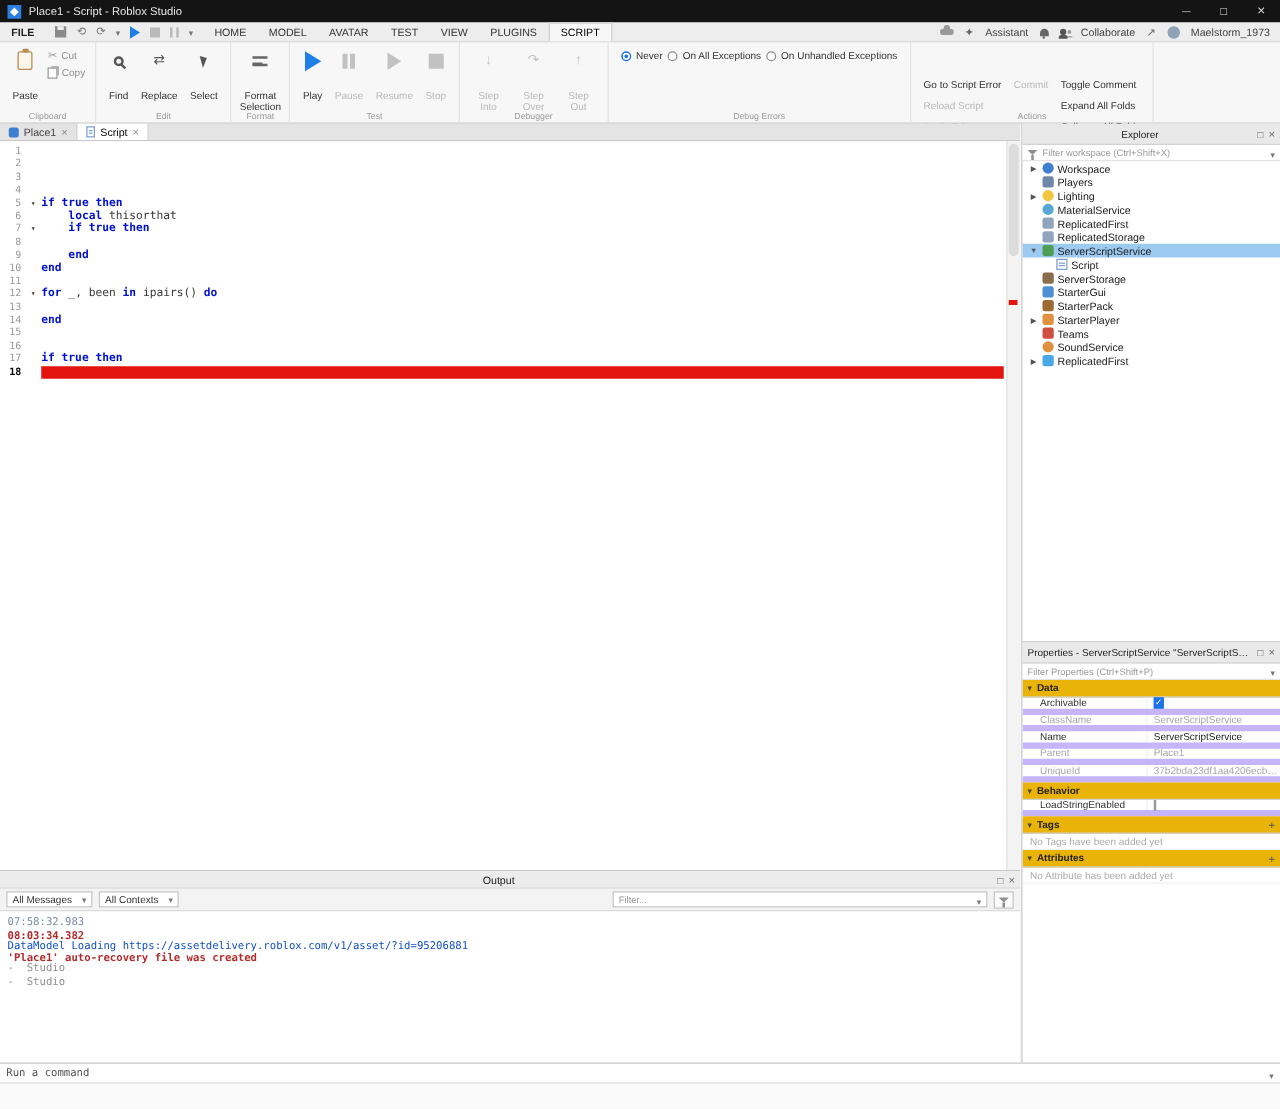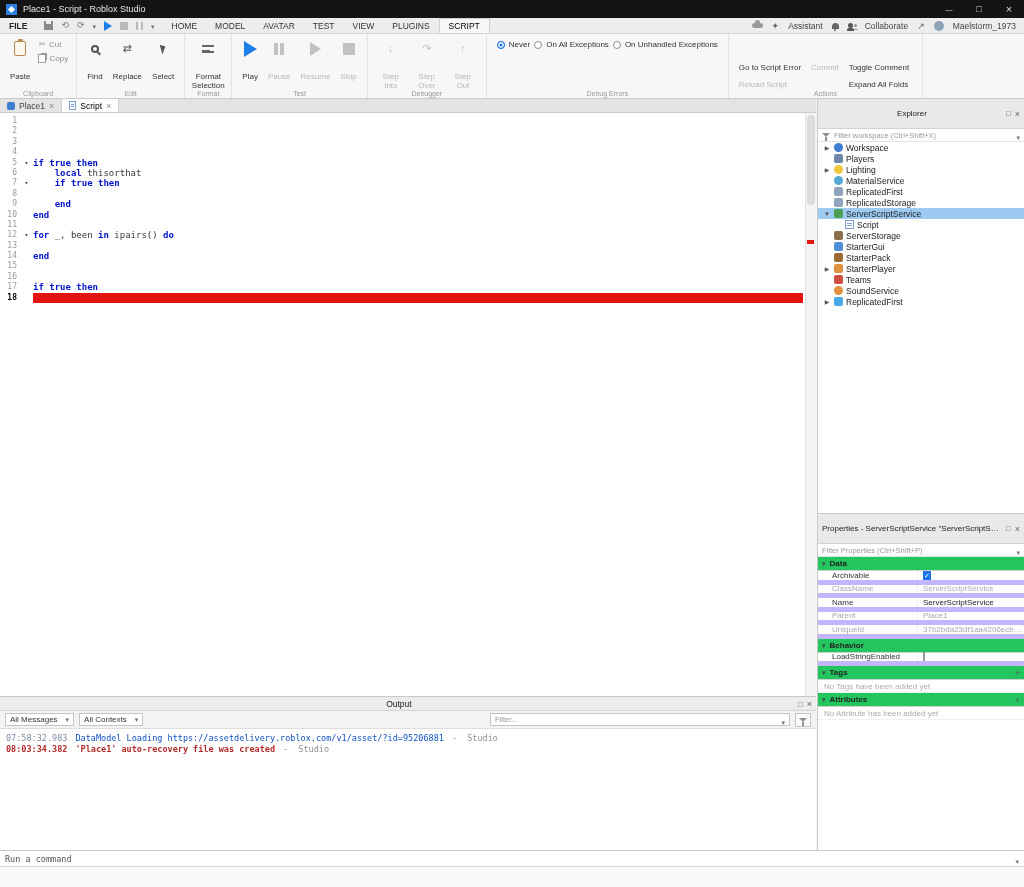--- a/index.html
+++ b/index.html
@@ -98,21 +98,21 @@
   .ecode { white-space:pre; flex:1; }
   .kw { color:#0011cc; font-weight:bold; }
   .pl { color:#3a3a3a; }
   .err-ecode { flex:1; height:9.5px; background:#e31410; margin-right:13px; }
   #escroll { position:absolute; top:0; right:0; bottom:0; width:11px; background:#f3f3f3; border-left:1px solid #e2e2e2; }
   #ethumb { position:absolute; top:2px; right:1px; width:8px; height:90px; background:#dcdcdc; border-radius:4px; }
   #emark { position:absolute; top:127px; right:2px; width:7px; height:4px; background:#e31410; }
 
   
   #rightcol { top:99px; left:817px; width:207px; height:751px; background:#fff; border-left:1px solid #c8c8c8; }
-  .panel-h { height:30px; background:#e9e9e9; border-bottom:1px solid #d2d2d2; display:flex; align-items:center; font-size:8px; color:#222; padding:0 4px; gap:4px; }
+  .panel-h { height:17px; background:#e9e9e9; border-bottom:1px solid #d2d2d2; display:flex; align-items:center; font-size:8px; color:#222; padding:0 4px; gap:4px; }
   .ph-title { flex:1; overflow:hidden; white-space:nowrap; text-overflow:ellipsis; }
   .ph-title.center { text-align:center; }
   .i-float::before { content:"□"; color:#666; font-size:8px; }
   .i-close::before { content:"×"; color:#666; font-size:9px; }
   .pfilter { height:13px; border-bottom:1px solid #e4e4e4; background:#fff; display:flex; align-items:center; gap:4px; padding:0 4px; }
   .funnel { width:0; height:0; border-left:4px solid transparent; border-right:4px solid transparent; border-top:4px solid #8f8f8f; position:relative; flex:none; }
   .funnel::after { content:""; position:absolute; top:0; left:-1px; width:2px; height:4px; background:#8f8f8f; }
   .flt-input { border:0; outline:0; flex:1; font-size:7.5px; color:#333; background:transparent; font-family:inherit; min-width:0; }
   .flt-input::placeholder { color:#9a9a9a; }
 
@@ -137,42 +137,42 @@
   .i-serverstorage { background:#8a6d4b; }
   .i-startergui { background:#4f8fd6; }
   .i-starterpack { background:#9c6b33; }
   .i-starterplayer { background:#e09140; }
   .i-teams { background:#cf5040; }
   .i-sound { background:#e0913f; border-radius:50%; }
   .i-textchat { background:#49a8e8; }
 
   
   #properties { position:absolute; top:414px; left:0; right:0; bottom:0; overflow:hidden; border-top:1px solid #c8c8c8; }
-  .psec { height:14px; background:#22c55e; border-bottom:1px solid #d0d0d0; display:flex; align-items:center; gap:4px; padding:0 4px; font-size:8px; font-weight:bold; color:#222;text-align:center; }
+  .psec { height:14px; background:#eab308; border-bottom:1px solid #d0d0d0; display:flex; align-items:center; gap:4px; padding:0 4px; font-size:8px; font-weight:bold; color:#222;text-align:center; }
   .psec .secarrow::before { content:"▾"; font-size:7px; color:#444; font-weight:normal; }
   .plus { margin-left:auto; color:#555; font-weight:normal; font-size:9px; }
   .prow { height:13.5px; display:flex; align-items:center; font-size:8px; border-bottom:5px solid #c4b5fd; }
   .pkey { width:100px; flex:none; padding-left:14px; color:#333; overflow:hidden; white-space:nowrap; border-right:1px solid #f0f0f0; align-self:stretch; display:flex; align-items:center; }
   .pkey.muted { color:#a8a8a8; }
   .pval { flex:1; padding-left:5px; color:#222; overflow:hidden; white-space:nowrap; text-overflow:ellipsis; }
   .pval.ro { color:#a8a8a8; }
   .cb { width:9px; height:9px; border:1px solid #9a9a9a; background:#fff; font-size:7px; line-height:8px; text-align:center; color:#fff; }
   .cb.on { background:#1a73e8; border-color:#1a73e8; }
   .cb.on::before { content:"✓"; }
   .pempty { height:13px; display:flex; align-items:center; padding-left:6px; font-size:8px; color:#ababab; border-bottom:1px solid #f0f0f0; }
 
   
   #output { top:696px; left:0; width:816px; height:154px; background:#fff; border-top:1px solid #c8c8c8; }
   .out-h { height:14px; background:#ececec; border-bottom:1px solid #d5d5d5; display:flex; align-items:center; padding:0 4px; gap:4px; font-size:8.5px; }
   .out-toolbar { height:18px; background:#f3f3f3; border-bottom:1px solid #ddd; display:flex; align-items:center; gap:5px; padding:0 5px; }
   .osel { height:13px; border:1px solid #c5c5c5; background:#fff; font-size:8px; color:#333; display:flex; align-items:center; gap:8px; padding:0 4px; }
   .ofilter { margin-left:auto; width:300px; height:13px; border:1px solid #c5c5c5; background:#fff; display:flex; align-items:center; gap:3px; padding:0 4px; }
   .obtn { width:16px; height:14px; border:1px solid #c5c5c5; background:#fbfbfb; display:flex; align-items:center; justify-content:center; }
   .olog { font-family:"DejaVu Sans Mono",monospace; font-size:8.5px; padding:4px 6px; }
-  .olrow { height:10.5px; line-height:10.5px; white-space:pre; display:flex; gap:8px; }
+  .olrow { height:10.5px; line-height:10.5px; white-space:pre; display:flex; gap:8px;flex-direction:column; }
   .olrow.info { color:#1352c4; }
   .olrow.warn { color:#b32b2b; font-weight:bold; }
   .ltime.info { color:#7d8da8; font-weight:normal; }
   .ltime.warn { color:#b32b2b; }
   .lsrc { color:#909090; font-weight:normal; }
 
   
   #cmdbar { top:850px; left:0; width:1024px; height:17px; background:#fff; border-top:1px solid #c8c8c8; border-bottom:1px solid #d8d8d8; display:flex; align-items:center; padding:0 5px; gap:4px; }
   #cmdbar input { border:0; outline:0; flex:1; font-size:8.5px; font-family:"DejaVu Sans Mono",monospace; color:#333; }
   #cmdbar input::placeholder { color:#555; }

